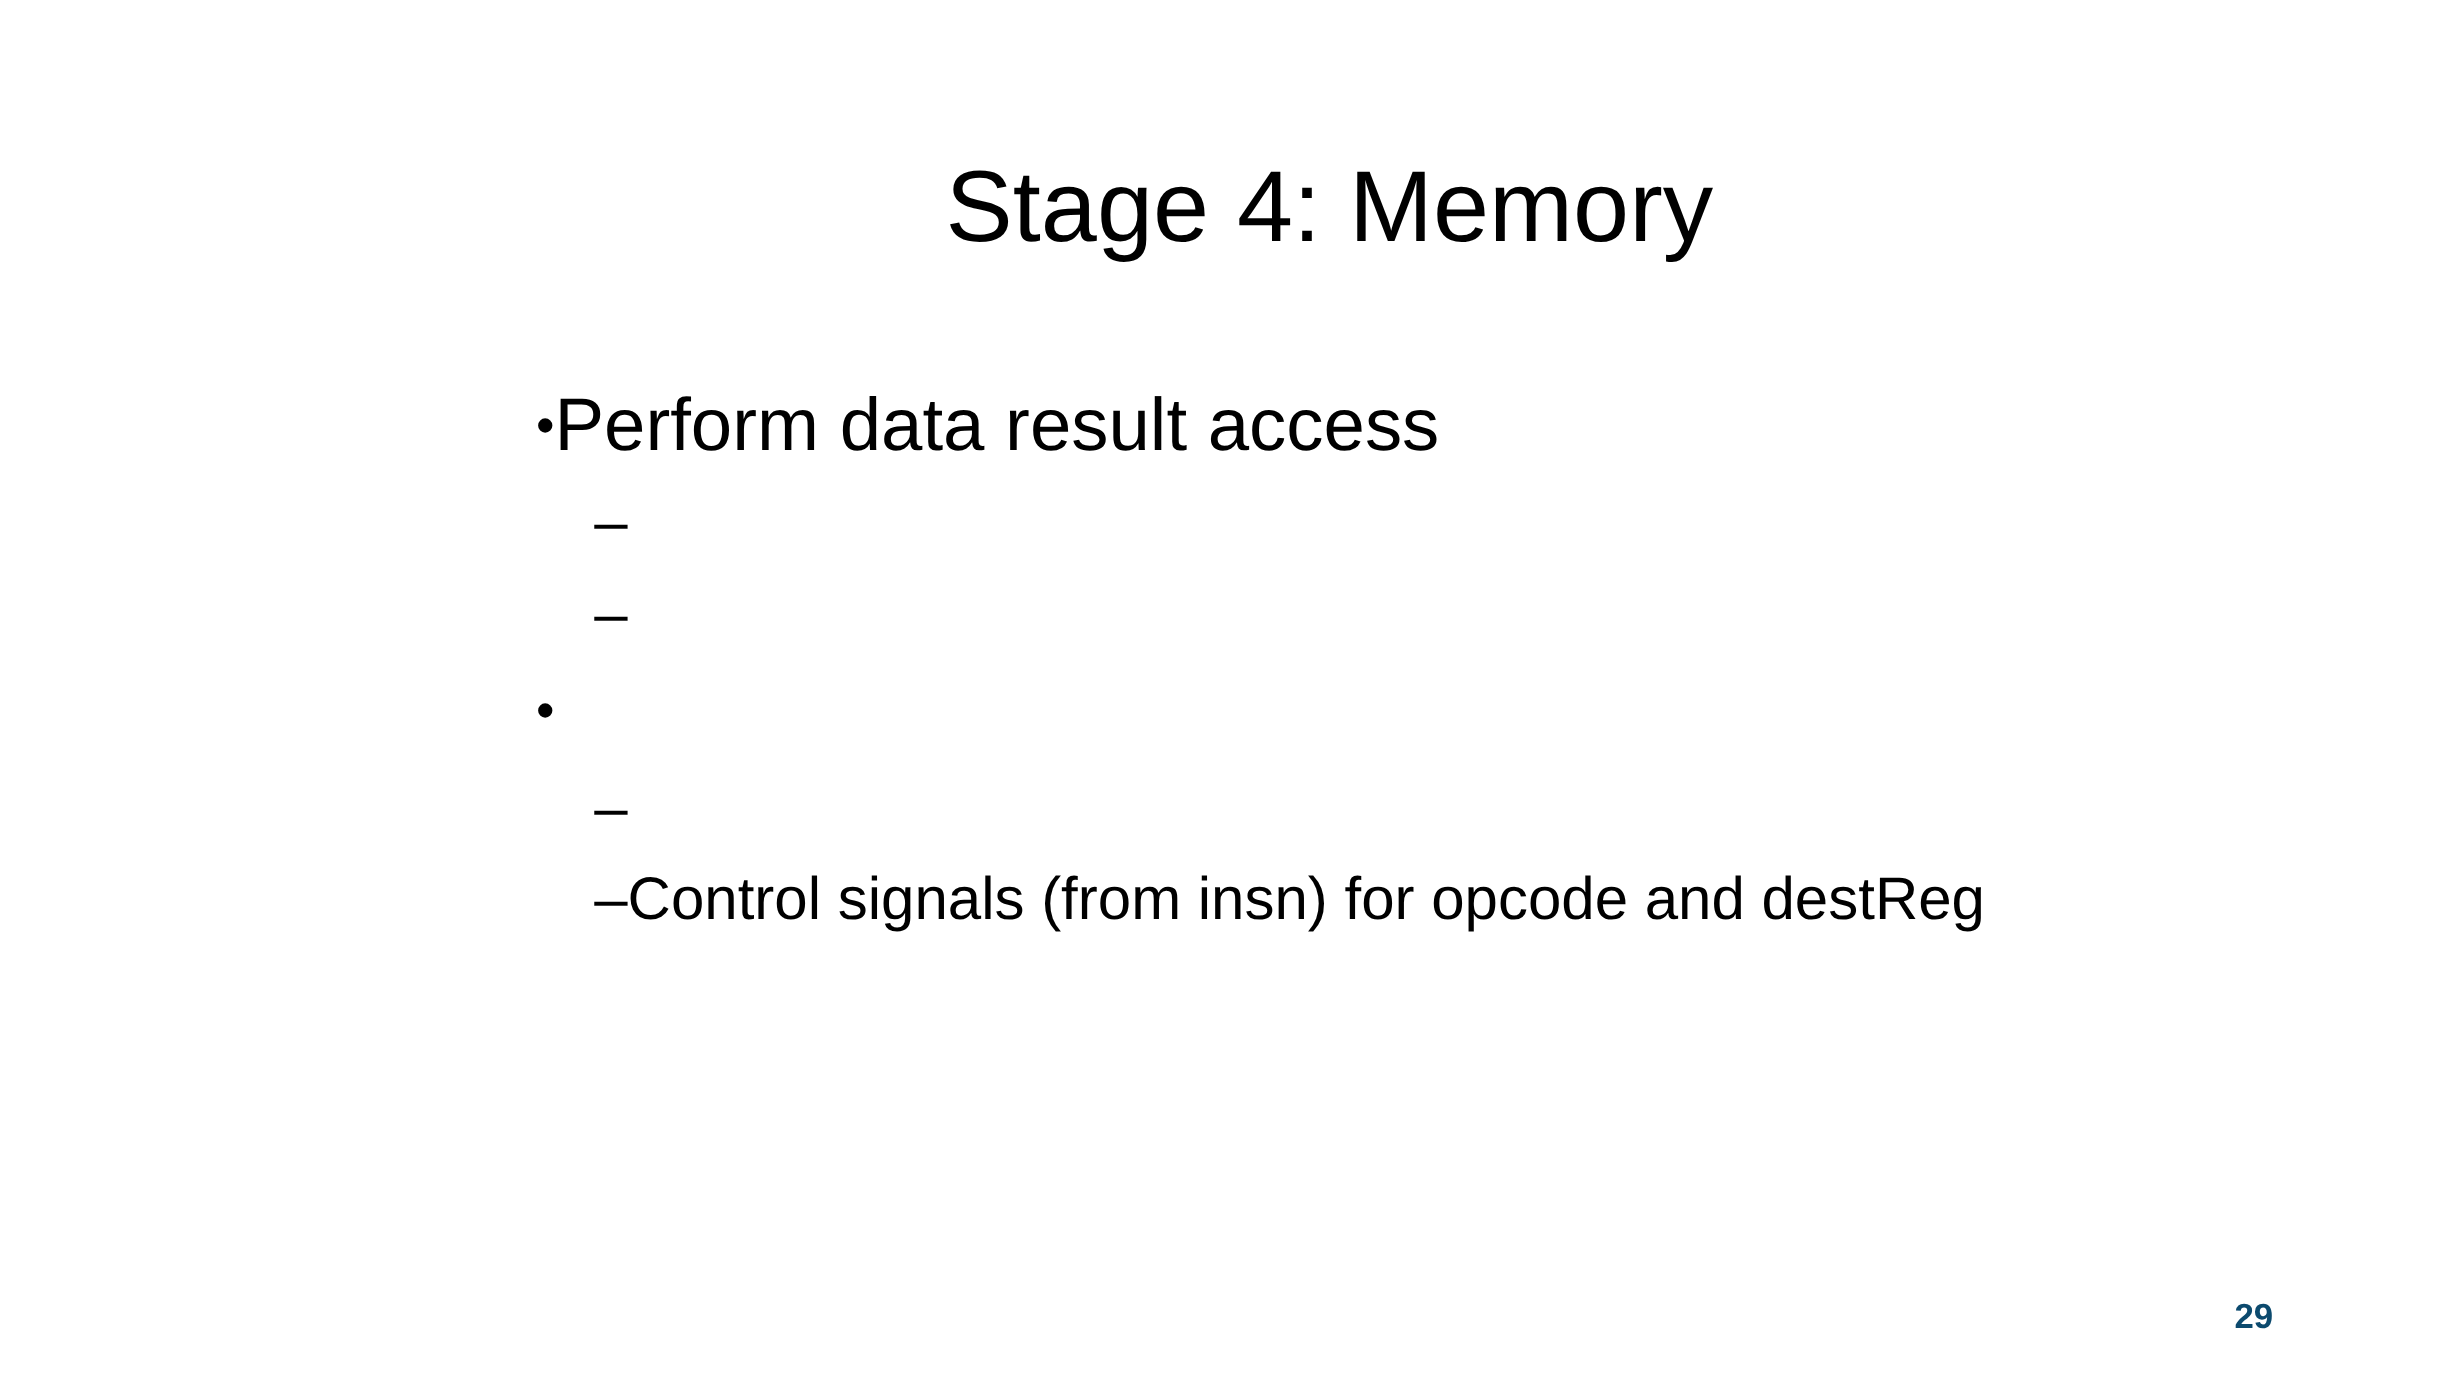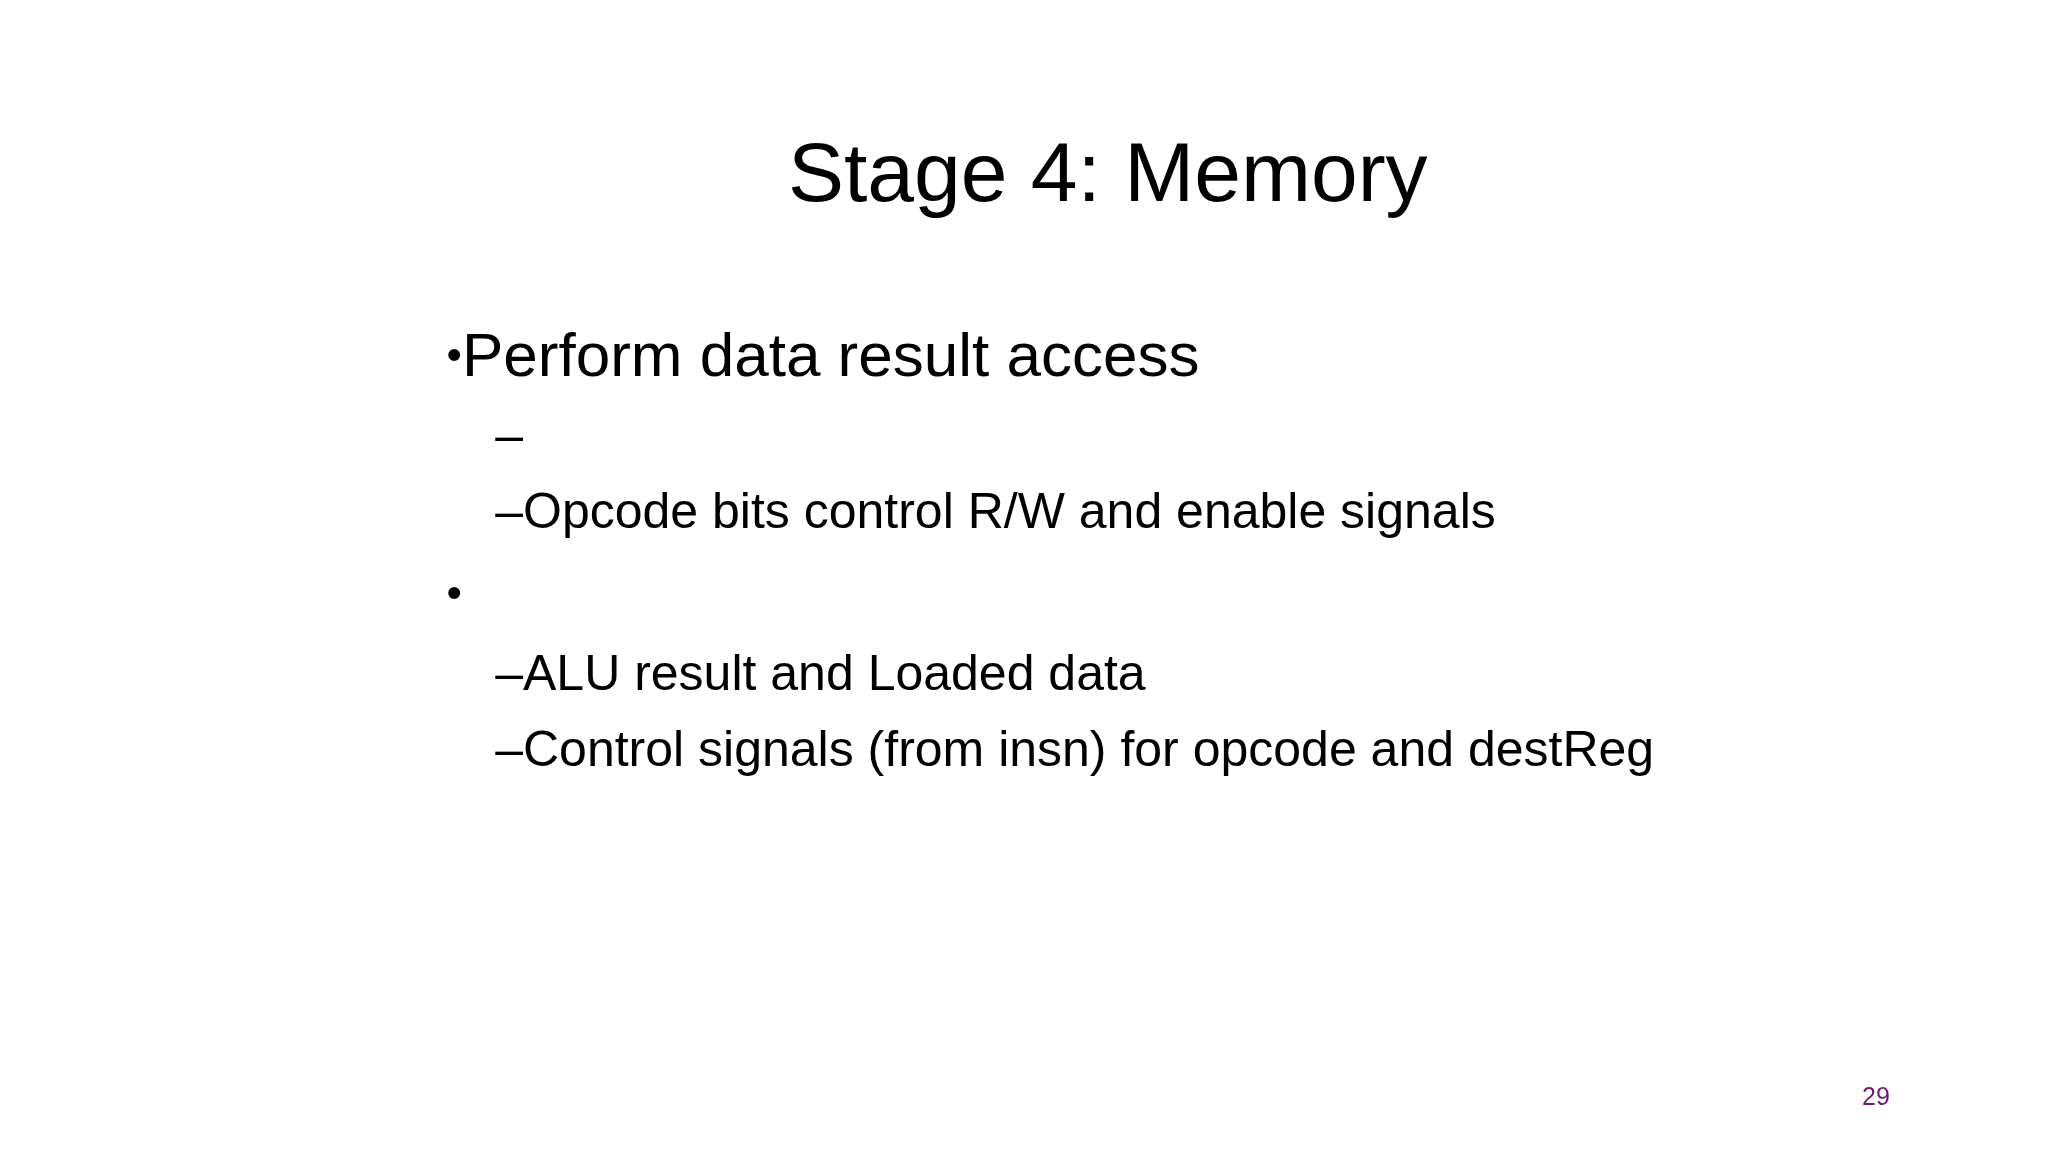--- a/index.html
+++ b/index.html
@@ -56,22 +56,23 @@
     line-height: 62px;
   }
   .bullet-row.l2 .marker {
     width: 46px;
     flex: 0 0 46px;
   }
   .page-number {
     position: absolute;
     left: 1862px;
     top: 1082px;
-    font-size: 25px;
-    color: #701a75;
+    font-size: 29px;
+    color: #0c4a6e;
+    font-weight: bold;
   }
 </style>
 </head>
 <body>
 
 <div class="slide">
 
   <div class="slide-title">Stage 4: Memory</div>
 
   <div class="bullet-list">
@@ -80,30 +81,28 @@
       <span class="marker">•</span>
       <span class="text">Perform data result access</span>
     </div>
 
     <div class="bullet-row l2">
       <span class="marker">–</span>
     </div>
 
     <div class="bullet-row l2">
       <span class="marker">–</span>
-      <span class="text">Opcode bits control R/W and enable signals</span>
     </div>
 
     <div class="bullet-row l1">
       <span class="marker">•</span>
     </div>
 
     <div class="bullet-row l2">
       <span class="marker">–</span>
-      <span class="text">ALU result and Loaded data</span>
     </div>
 
     <div class="bullet-row l2">
       <span class="marker">–</span>
       <span class="text">Control signals (from insn) for opcode and destReg</span>
     </div>
 
   </div>
 
   <div class="page-number">29</div>

